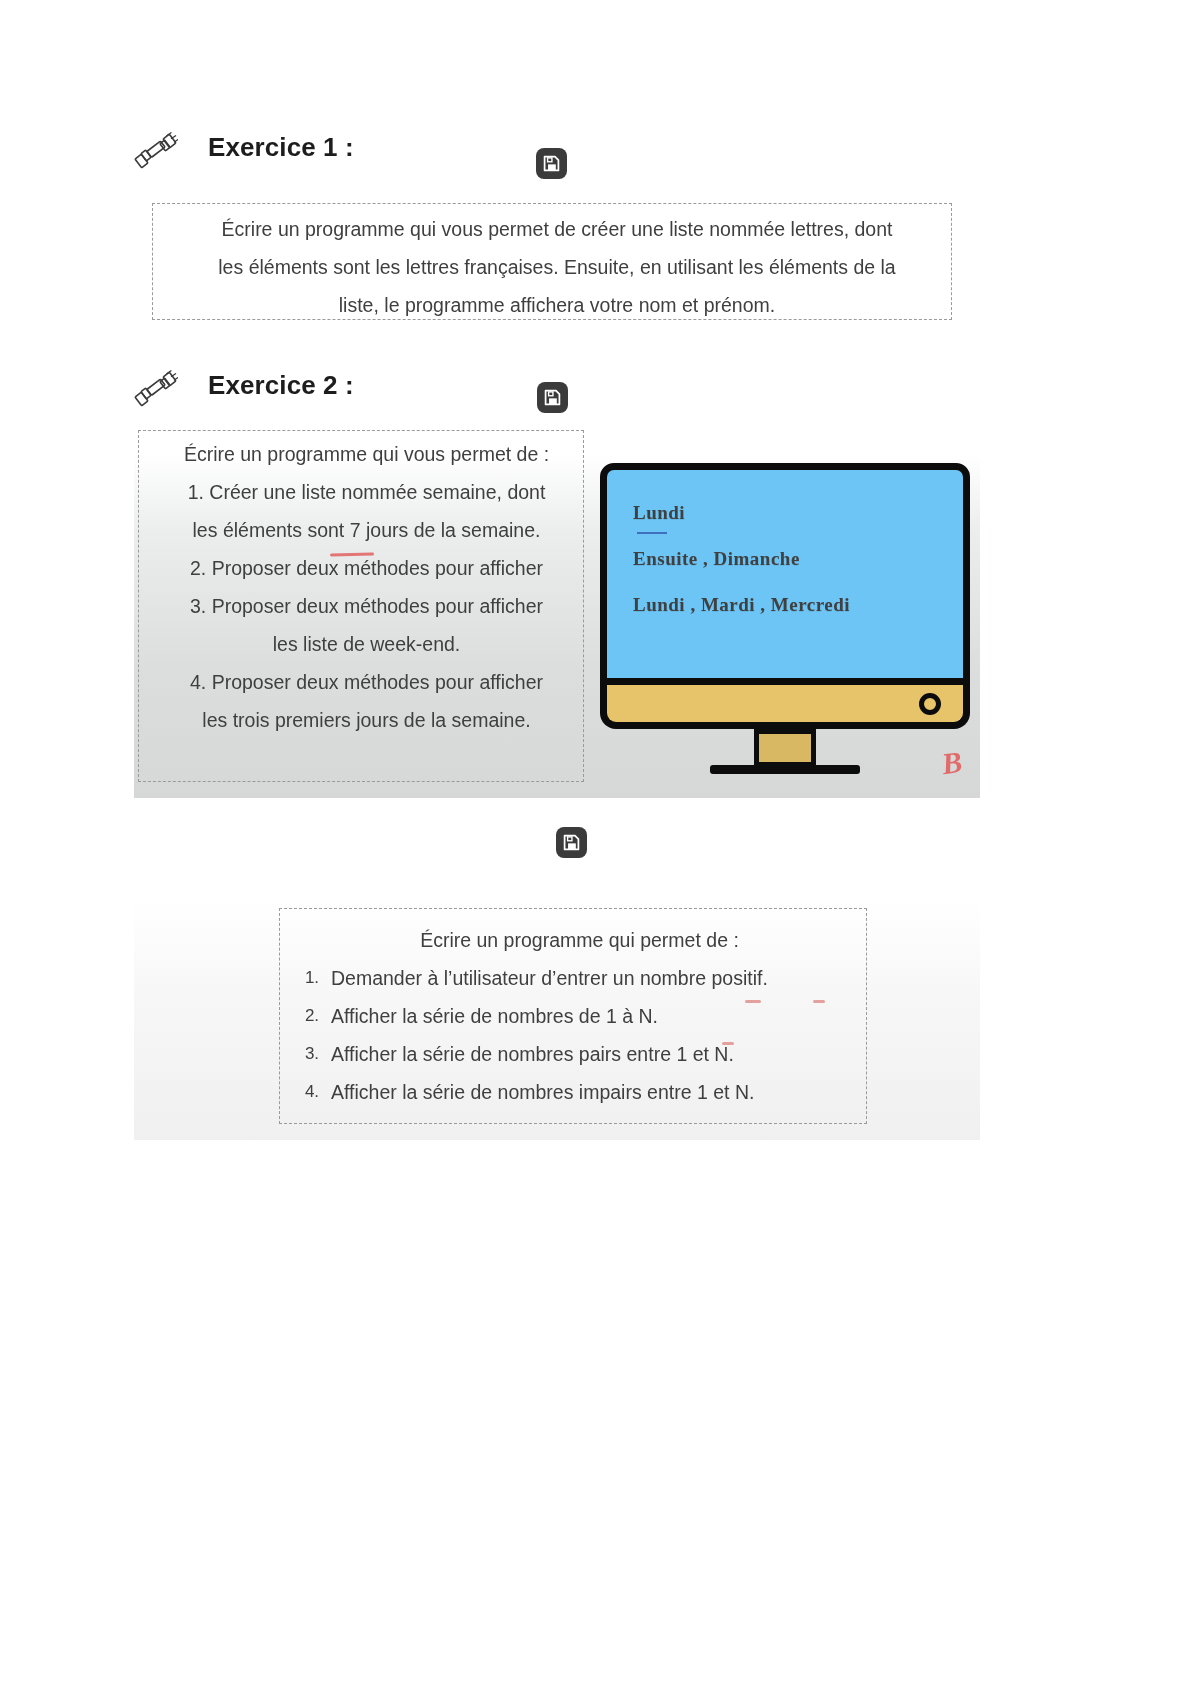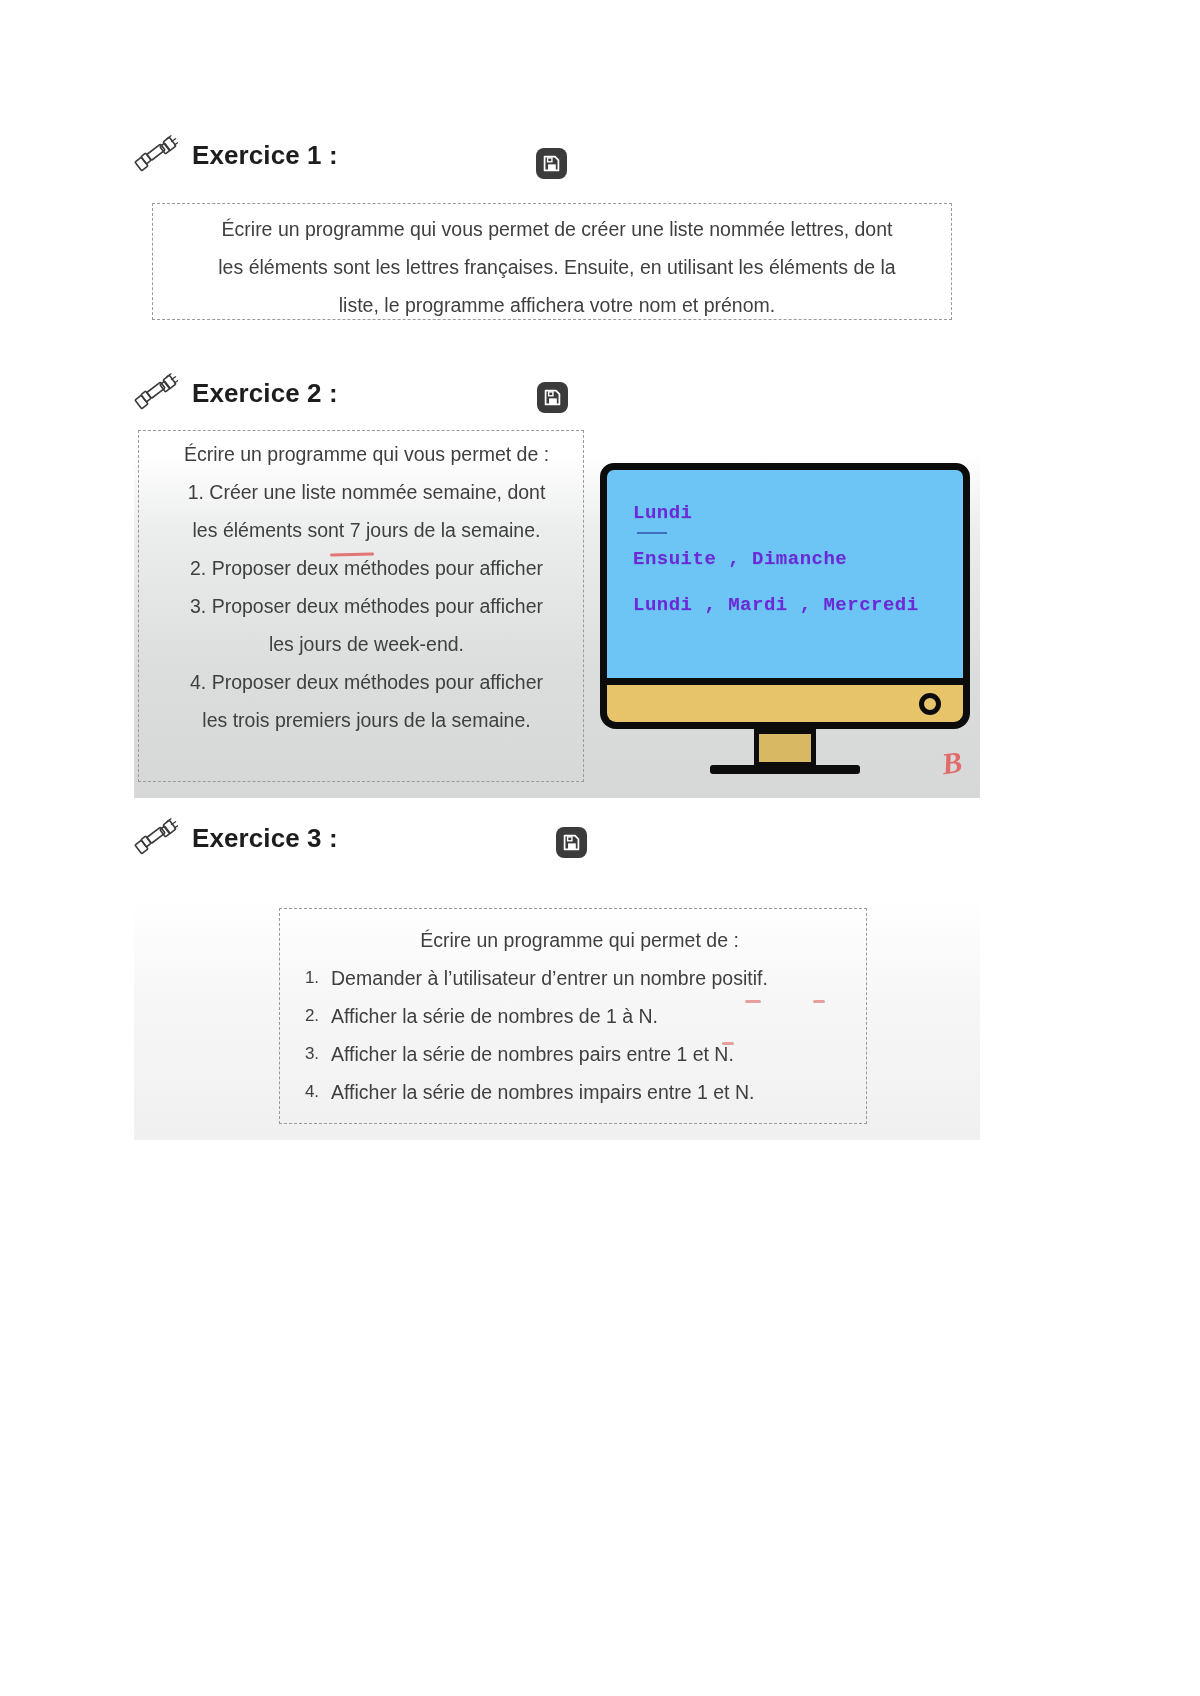--- a/index.html
+++ b/index.html
@@ -19,22 +19,23 @@
   .page {
     position: absolute;
     inset: 0;
     background: #ffffff;
   }
 
   
   .ex-head {
     position: absolute;
     display: flex;
-    align-items: center;
+    align-items: flex-start;
     height: 46px;
+    gap: 16px;
   }
   .dumbbell-icon {
     width: 44px;
     height: 40px;
     flex: 0 0 auto;
     margin-right: 14px;
   }
   .ex-title {
     font-size: 26px;
     font-weight: 700;
@@ -104,24 +105,24 @@
     border: 7px solid #0c0c0c;
     border-radius: 14px 14px 0 0;
     background: #6cc5f5;
     height: 222px;
     box-sizing: border-box;
     padding: 32px 0 0 26px;
     position: relative;
     overflow: hidden;
   }
   .screen-line {
-    font-family: Liberation Mono, monospace;
+    font-family: Liberation Serif, serif;
     font-size: 19px;
     font-weight: 700;
-    color: #6d28d9;
+    color: #404040;
     letter-spacing: .5px;
     margin-bottom: 24px;
     text-shadow: 0 1px 0 rgba(0,0,0,.08);
   }
   .screen-underline {
     position: absolute;
     left: 30px;
     top: 62px;
     width: 30px;
     height: 2px;
@@ -266,46 +267,27 @@
     <span class="red-b" style="right:18px; bottom:18px;">B</span>
   </div>
 
   <div class="dashed-box" style="left:138px; top:430px; width:446px; height:352px; background:transparent;">
     <div style="padding:4px 0 0 11px;">
       <div class="body-text">Écrire  un programme qui vous permet de :</div>
       <div class="body-text">1. Créer une liste nommée semaine, dont</div>
       <div class="body-text">les éléments sont 7 jours de la semaine.</div>
       <div class="body-text">2. Proposer deux méthodes pour afficher</div>
       <div class="body-text">3. Proposer deux méthodes pour afficher</div>
-      <div class="body-text">les jours de week-end.</div>
+      <div class="body-text">les liste de week-end.</div>
       <div class="body-text">4. Proposer deux méthodes pour afficher</div>
       <div class="body-text">les trois premiers jours de la semaine.</div>
     </div>
   </div>
   <span class="red-underline" style="left:330px; top:553px; width:44px;"></span>
 
-  <div class="ex-head" style="left:134px; top:815px;">
-    <span class="dumbbell-icon">
-      <svg viewBox="0 0 44 40" width="44" height="40" aria-hidden="true">
-        <g fill="none" stroke="#3a3a3a" stroke-width="1.6" stroke-linejoin="round">
-          <rect x="3.5" y="23.5" width="8" height="11" rx="1.2" transform="rotate(-37 7.5 29)"></rect>
-          <rect x="9" y="19" width="6" height="9" rx="1" transform="rotate(-37 12 23.5)"></rect>
-          <rect x="13.5" y="13.5" width="17" height="7.5" rx="1" transform="rotate(-37 22 17.2)"></rect>
-          <rect x="28" y="9" width="6" height="9" rx="1" transform="rotate(-37 31 13.5)"></rect>
-          <rect x="31.5" y="3.5" width="8" height="11" rx="1.2" transform="rotate(-37 35.5 9)"></rect>
-        </g>
-        <g stroke="#3a3a3a" stroke-width="1.3" stroke-linecap="round" fill="none">
-          <path d="M33 3.5 L37 0.8"></path>
-          <path d="M37.5 6.5 L41.6 3.8"></path>
-          <path d="M40.5 10 L43.6 7.8"></path>
-        </g>
-      </svg>
-    </span>
-    <span class="ex-title">Exercice 3 :</span>
-  </div>
 
   <div class="save-badge" style="left:556px; top:827px;">
     <svg viewBox="0 0 22 22" width="19" height="19" aria-hidden="true">
       <path d="M3 3h12l4 4v12H3z" fill="none" stroke="#ffffff" stroke-width="2" stroke-linejoin="round"></path>
       <rect x="7" y="12" width="9" height="7" fill="#ffffff"></rect>
       <rect x="6.5" y="4.5" width="5" height="4.5" fill="none" stroke="#ffffff" stroke-width="1.6"></rect>
     </svg>
   </div>
 
   <div style="position:absolute; left:134px; top:900px; width:846px; height:240px; background:linear-gradient(180deg,#ffffff 0%,#f7f7f7 40%,#f0f0f0 100%);"></div>

